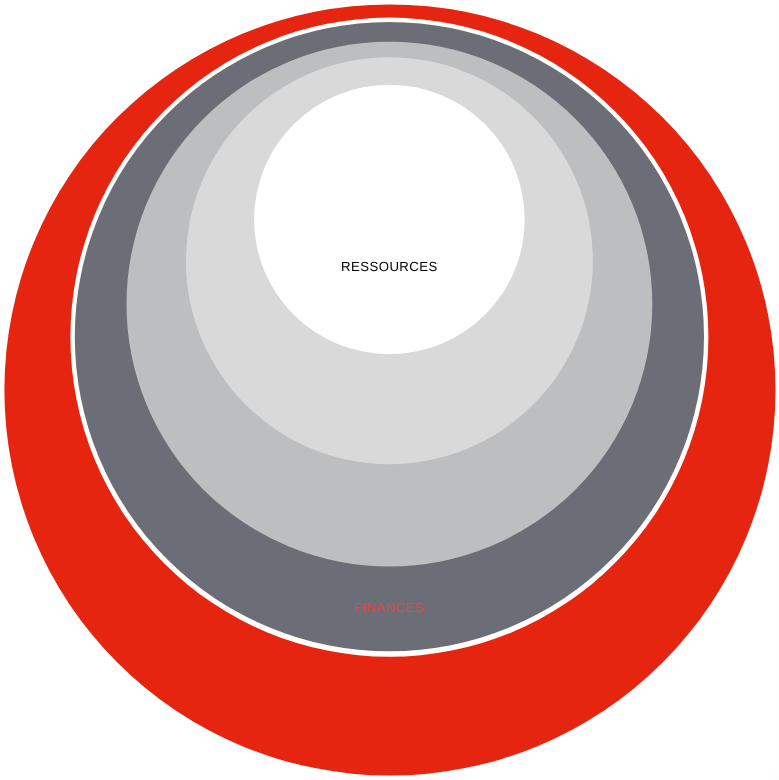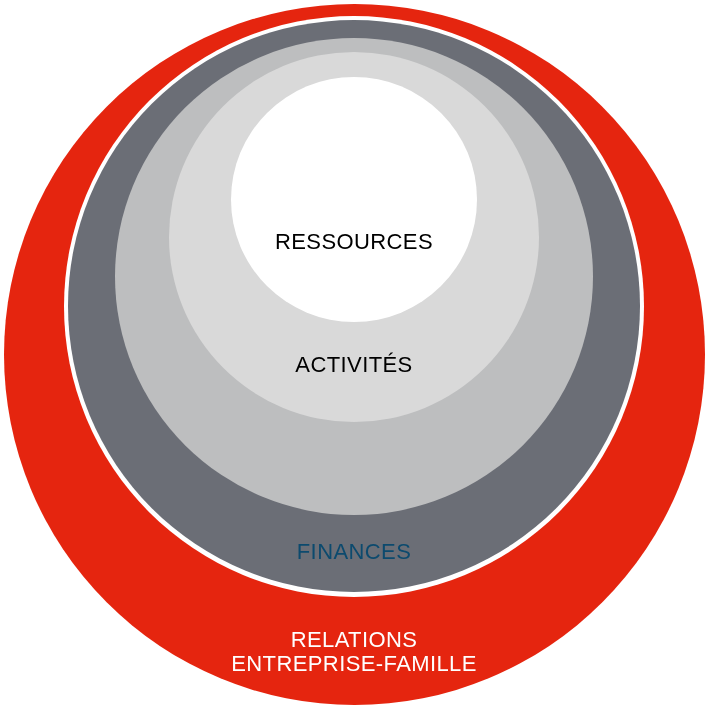--- a/index.html
+++ b/index.html
@@ -25,30 +25,30 @@
   .c-finances    { left: 68px;    top: 20px;   width: 572px; height: 572px; background: #6b6e76; }
   .c-organisation{ left: 115px;   top: 38px;   width: 478px; height: 477px; background: #bdbebf; }
   .c-activites   { left: 169px;   top: 52px;   width: 370px; height: 370px; background: #d9d9d9; }
   .c-ressources  { left: 231px;   top: 77px;   width: 246px; height: 245px; background: #ffffff; }
 
   .label {
     position: absolute;
     left: 0;
     width: 708px;
     text-align: center;
-    font-size: 22px;
+    font-size: 12px;
     letter-spacing: 0.4px;
     white-space: pre-line;
     color: #000000;
     line-height: 24px;
   }
   .l-ressources   { top: 230px; }
   .l-activites    { top: 353px; }
   .l-organisation { top: 442px; line-height: 25px; }
-  .l-finances     { top: 540px; color: #0c4a6e; }
+  .l-finances     { top: 540px; color: #ef4444; }
   .l-relations    { top: 628px; line-height: 24px; color: #ffffff; }
 </style>
 </head>
 <body>
 
 <div class="stage">
 
   <div class="circle c-relations" style="background: rgb(229, 37, 15);"></div>
 
   <div class="circle c-ring" style="background: rgb(255, 255, 255);"></div>
@@ -56,21 +56,18 @@
   <div class="circle c-finances" style="background: rgb(107, 110, 118);"></div>
 
   <div class="circle c-organisation" style="background: rgb(189, 190, 191);"></div>
 
   <div class="circle c-activites" style="background: rgb(217, 217, 217);"></div>
 
   <div class="circle c-ressources" style="background: rgb(255, 255, 255);"></div>
 
   <div class="label l-ressources">RESSOURCES</div>
 
-  <div class="label l-activites">ACTIVITÉS</div>
 
 
   <div class="label l-finances">FINANCES</div>
 
-  <div class="label l-relations">RELATIONS
-ENTREPRISE-FAMILLE</div>
 
 </div>
 
 </body></html>

